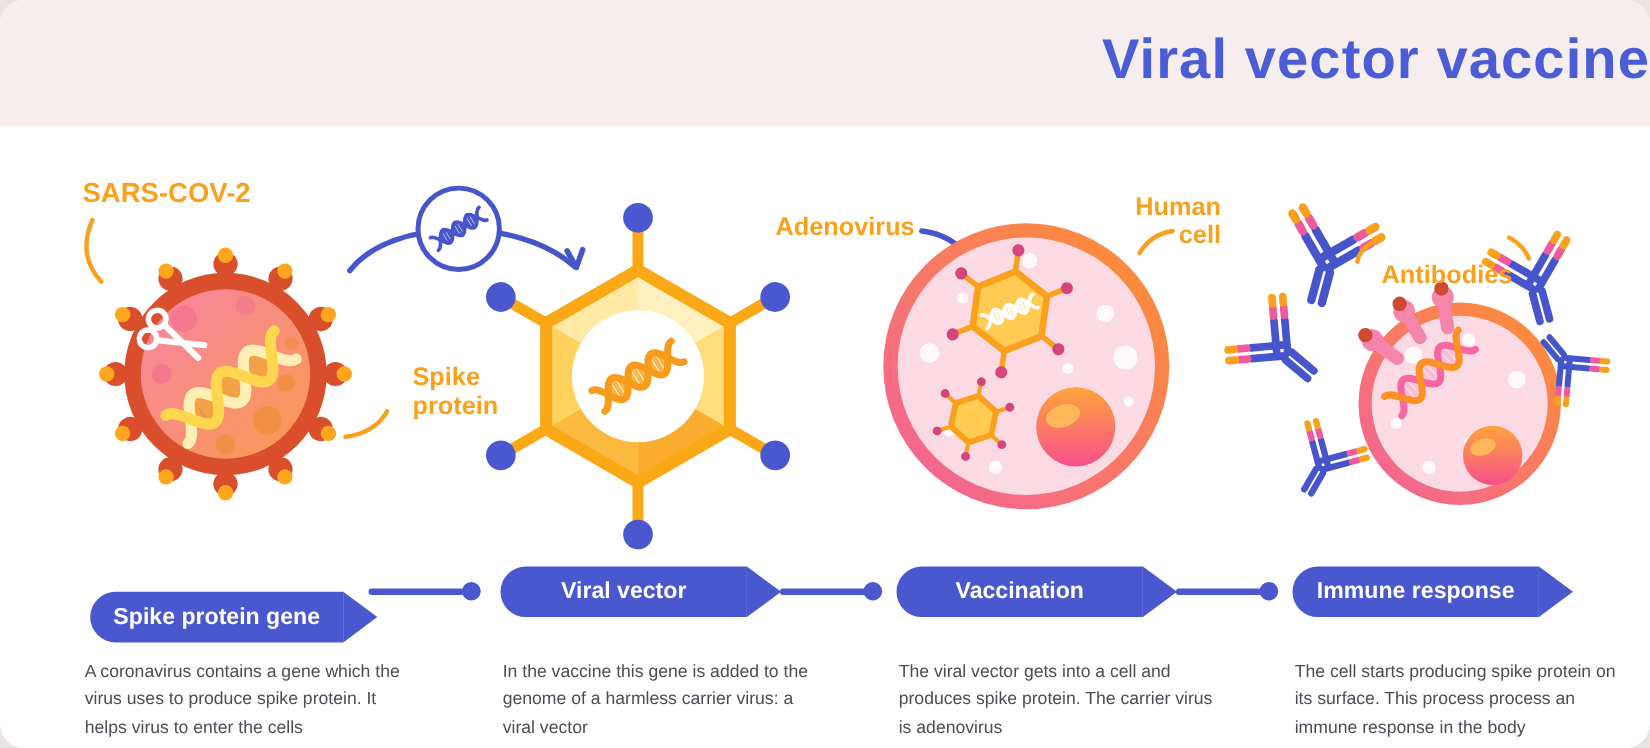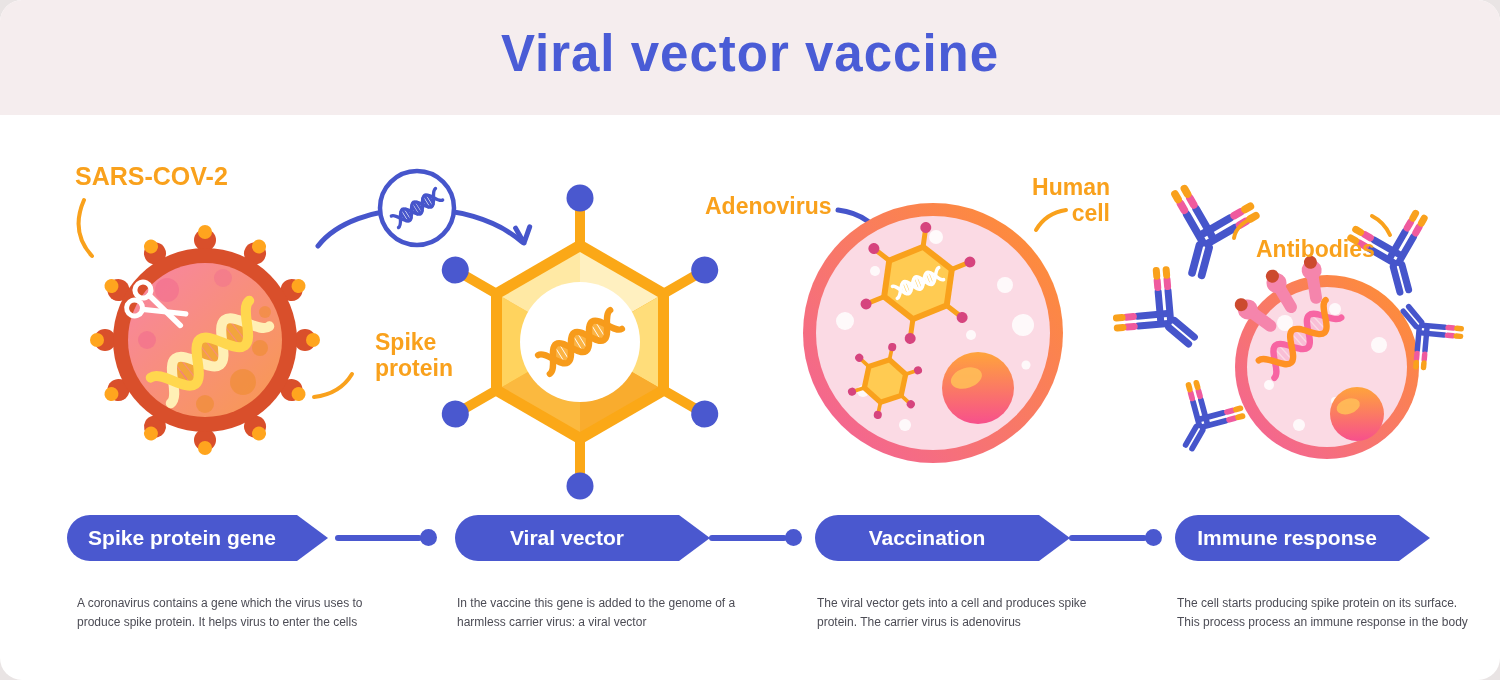--- a/index.html
+++ b/index.html
@@ -1,26 +1,26 @@
 <!DOCTYPE html>
 <html><head>
 <meta charset="utf-8">
 <style>
   html,body{margin:0;padding:0;background:#e9e4e4;font-family:"Liberation Sans",sans-serif;}
   #stage{position:relative;width:1500px;height:680px;background:#ffffff;border-radius:22px;overflow:hidden;margin:0 auto;}
   #header{position:absolute;left:0;top:0;width:1500px;height:115px;background:#F5EDEE;}
-  #title{position:absolute;left:0;top:24px;width:1500px;text-align:center;font-size:51px;font-weight:bold;letter-spacing:1px;color:#4A5CD6;}
+  #title{position:absolute;left:0;top:24px;width:1500px;text-align:right;font-size:51px;font-weight:bold;letter-spacing:1px;color:#4A5CD6;}
   svg.art{position:absolute;left:0;top:0;z-index:1;}
   .annotation{position:absolute;z-index:3;color:#F9A11C;font-weight:bold;font-size:23px;line-height:1.12;}
   .pill{position:absolute;top:515px;height:46px;background:#4A58CF;border-radius:23px 0 0 23px;display:flex;align-items:center;justify-content:center;z-index:3;}
   .pill-label{color:#ffffff;font-weight:bold;font-size:21px;}
   .pill-tip{position:absolute;left:100%;top:0;width:0;height:0;border-top:23px solid transparent;border-bottom:23px solid transparent;border-left:31px solid #4A58CF;}
   .connector{position:absolute;top:535px;height:6px;background:#4A58CF;border-radius:3px;z-index:2;}
   .dot{position:absolute;top:529px;width:17px;height:17px;border-radius:50%;background:#4A58CF;z-index:2;}
-  .desc{position:absolute;top:582px;width:292px;font-size:12px;line-height:1.58;color:#4C4C55;z-index:3;}
+  .desc{position:absolute;top:582px;width:292px;font-size:16px;line-height:1.58;color:#4C4C55;z-index:3;}
 </style>
 </head>
 <body>
 
 <div id="stage">
 
   <div id="header">
     <div id="title">Viral vector vaccine</div>
   </div>
 
@@ -354,21 +354,21 @@
     <div>Spike</div>
     <div>protein</div>
   </div>
   <div class="annotation" style="left:705px;top:194px;">Adenovirus</div>
   <div class="annotation" style="left:1020px;top:175px;width:90px;text-align:right;">
     <div>Human</div>
     <div>cell</div>
   </div>
   <div class="annotation" style="left:1256px;top:189px;margin-top:48px;">Antibodies</div>
 
-  <div class="pill" style="left:67px;width:230px;">
+  <div class="pill" style="left:82px;width:230px;margin-top:23px;">
     <span class="pill-label">Spike protein gene</span>
     <span class="pill-tip"></span>
   </div>
   <div class="connector" style="left:335px;width:87px;"></div>
   <div class="dot" style="left:420px;"></div>
 
   <div class="pill" style="left:455px;width:224px;">
     <span class="pill-label">Viral vector</span>
     <span class="pill-tip"></span>
   </div>

